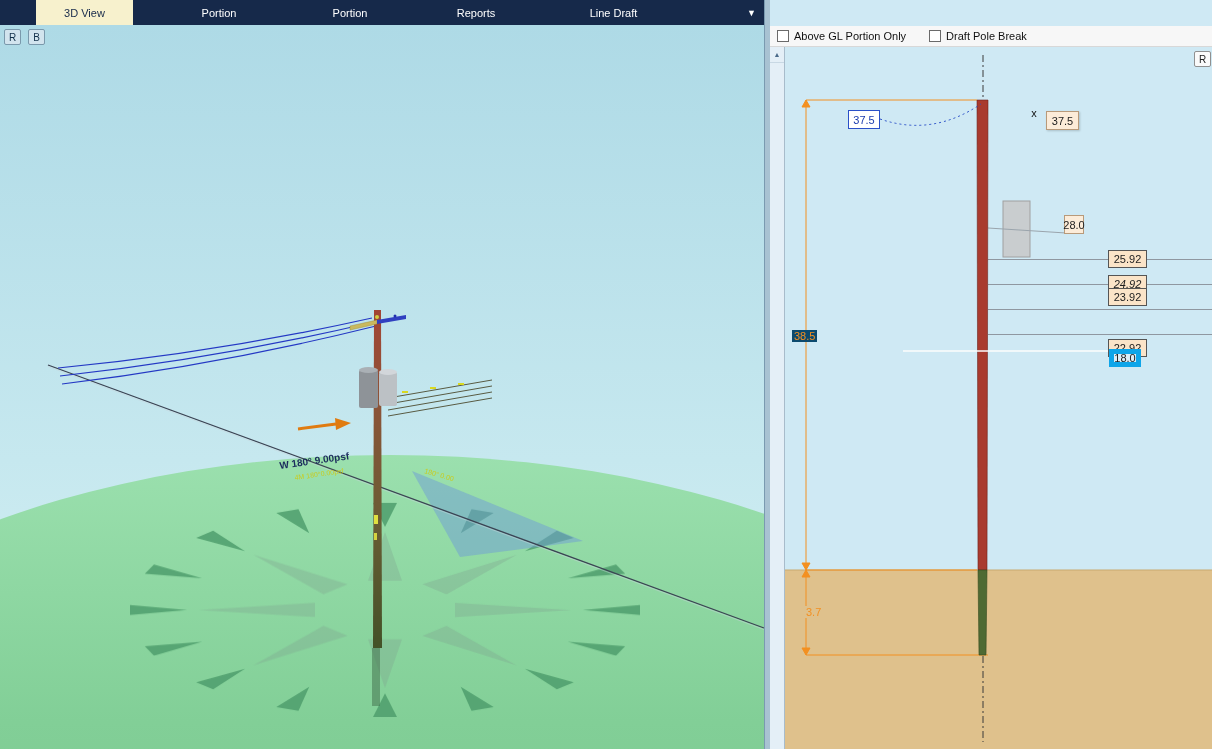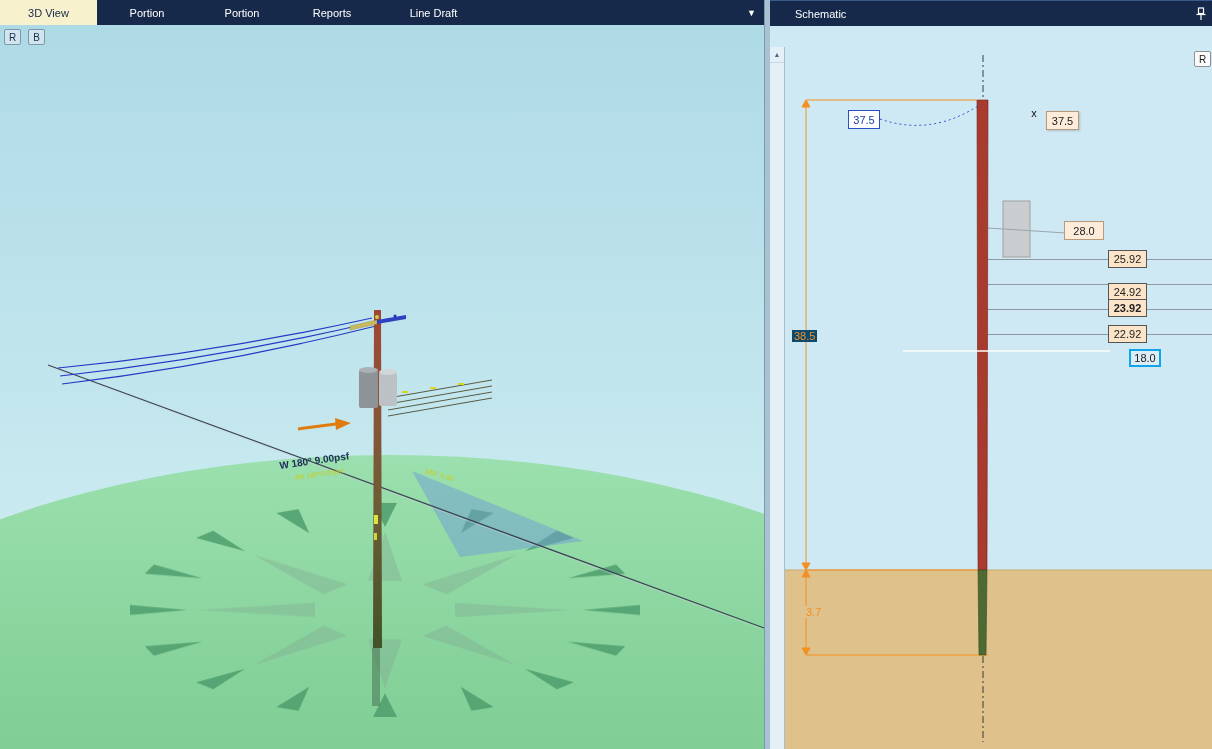--- a/index.html
+++ b/index.html
@@ -3,21 +3,21 @@
 <meta charset="utf-8">
 <style>
   html,body{margin:0;padding:0;}
   body{
     width:1212px;height:749px;position:relative;overflow:hidden;
     font-family:"Liberation Sans",sans-serif;background:#ffffff;
     -webkit-font-smoothing:antialiased;
   }
   
   .tabbar{position:absolute;left:0;top:0;width:764px;height:25px;background:#16294a;display:flex;}
-  .tab{color:#fff;font-size:11px;display:flex;align-items:center;justify-content:center;height:25px;}
+  .tab{color:#fff;font-size:11px;display:flex;align-items:center;justify-content:center;height:25px;margin-left:36px;}
   .tab.active{background:#f7f1cd;color:#16294a;}
   .tab-overflow{position:absolute;right:8px;top:0;height:25px;display:flex;align-items:center;color:#fff;font-size:9px;}
   .viewport{position:absolute;left:0;top:25px;width:764px;height:724px;background:#c6e8ef;}
   .viewport svg{position:absolute;left:0;top:0;}
   .vbtn{position:absolute;top:4px;width:17px;height:16px;background:#d2e4ee;border:1px solid #7a99ac;
         color:#12304a;font-size:10px;text-align:center;line-height:16px;border-radius:2px;box-sizing:border-box;}
   
   .splitter{position:absolute;left:764px;top:0;width:6px;height:749px;background:#a8c2d2;border-left:1px solid #7a9ab0;box-sizing:border-box;}
   
   .right-panel{position:absolute;left:770px;top:0;width:442px;height:749px;background:#cfe9f4;}
@@ -30,24 +30,24 @@
   .chk1{margin-left:7px;} .chk2{margin-left:23px;}
   .chkbox{width:12px;height:12px;background:#fff;border:1px solid #6a6a6a;box-sizing:border-box;}
   .schem-canvas{position:absolute;top:47px;left:0;width:442px;height:702px;background:#cfe9f4;overflow:hidden;}
   .schem-canvas svg{position:absolute;left:0;top:0;}
   .scrollbar{position:absolute;left:0;top:0;width:15px;height:702px;background:#e4eff7;border-right:1px solid #a8bccb;box-sizing:border-box;}
   .scroll-up{width:14px;height:15px;display:flex;align-items:center;justify-content:center;font-size:7px;color:#4a6a8a;border-bottom:1px solid #c8d8e4;}
   .dimbox{position:absolute;font-size:11px;display:flex;align-items:center;justify-content:center;box-sizing:border-box;color:#222;}
   .b37l{left:78px;top:63px;width:32px;height:19px;background:#fff;border:1px solid #2a50c8;color:#1a3cae;}
   .xmark{left:258px;top:59px;width:12px;height:14px;color:#111;background:transparent;}
   .b37r{left:276px;top:64px;width:33px;height:19px;background:#fcecd9;border:1px solid #b89a7a;box-shadow:1px 1px 2px rgba(0,0,0,.18);}
-  .b28{left:294px;top:174px;width:40px;height:19px;background:#fcecd9;border:1px solid #b89a7a;}
+  .b28{left:294px;top:168px;width:20px;height:19px;background:#fcecd9;border:1px solid #b89a7a;}
   .attbox{left:338px;width:39px;height:18px;background:#fbe4c8;border:1px solid #555;}
-  .att0{top:203px;} .att1{top:236px;} .att2{top:252px;font-weight:bold;} .att3{top:278px;}
-  .b18{left:339px;top:302px;width:32px;height:18px;background:#dcedf7;border:2px solid #0ea5e9;margin-left:20px;}
+  .att0{top:203px;} .att1{top:228px;font-style:italic;} .att2{top:241px;} .att3{top:292px;}
+  .b18{left:339px;top:302px;width:32px;height:18px;background:#dcedf7;border:5px solid #0ea5e9;}
   .d385{left:22px;top:283px;color:#f39021;background:#0c4a6e;padding:0 2px;}
   .d65{left:34px;top:559px;color:#f39021;background:#dfc18c;padding:0 2px;}
   .schemR{left:424px;top:4px;width:17px;height:16px;background:#fafafa;border:1px solid #909090;color:#222;font-size:10px;border-radius:2px;}
 </style>
 </head>
 <body>
 
 <div id="app">
 
   <div>
@@ -171,31 +171,31 @@
       </svg>
 
       <div class="vbtn" style="left:4px">R</div>
       <div class="vbtn" style="left:28px">B</div>
     </div>
   </div>
 
   <div class="splitter"></div>
 
   <div class="right-panel">
-    <div class="schem-title">
-      <span>Schematic</span>
-      <span class="pin">
-        <svg width="12" height="14" viewBox="0 0 12 14">
-          <rect x="3.5" y="1" width="5" height="5.5" fill="none" stroke="#fff" stroke-width="1.2"></rect>
-          <line x1="1.5" y1="7.5" x2="10.5" y2="7.5" stroke="#fff" stroke-width="1.2"></line>
-          <line x1="6" y1="7.5" x2="6" y2="13" stroke="#fff" stroke-width="1.2"></line>
-        </svg>
+
+    <div class="schem-toolbar">
+      <span class="chk chk1">
+        <span class="chkbox"></span>
+        <span>Above GL Portion Only</span>
       </span>
-    </div>
-
+      <span class="chk chk2">
+        <span class="chkbox"></span>
+        <span>Draft Pole Break</span>
+      </span>
+    </div>
 
     <div class="schem-canvas">
       <svg width="442" height="702" viewBox="0 0 442 702">
         <rect x="0" y="523" width="442" height="179" fill="#dfc18c"></rect>
         <line x1="0" y1="523" x2="442" y2="523" stroke="#c9a96e"></line>
 
         <g stroke="#f39021" stroke-width="1" fill="#f39021">
           <line x1="36" y1="53" x2="36" y2="608"></line>
           <line x1="36" y1="53" x2="207" y2="53"></line>
           <line x1="36" y1="523" x2="207" y2="523"></line>

